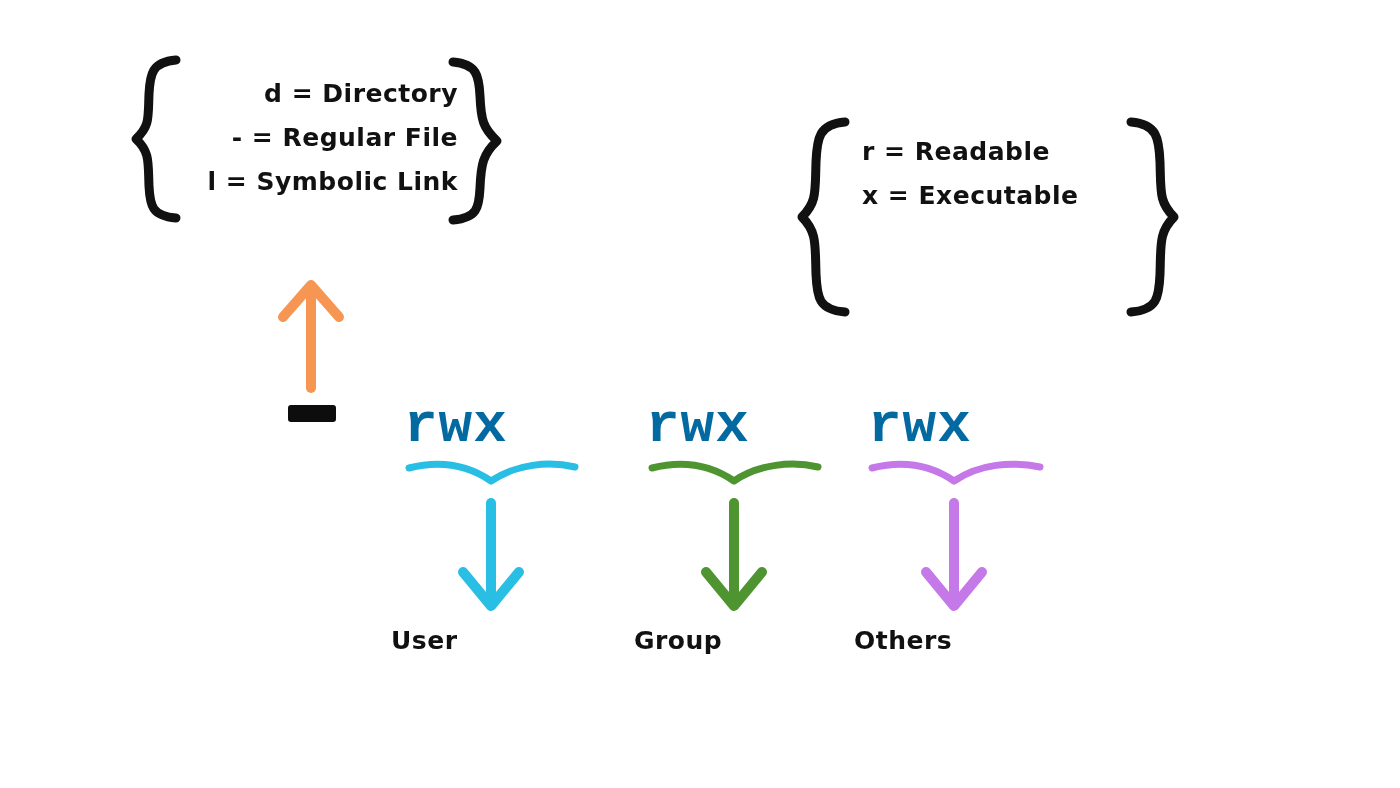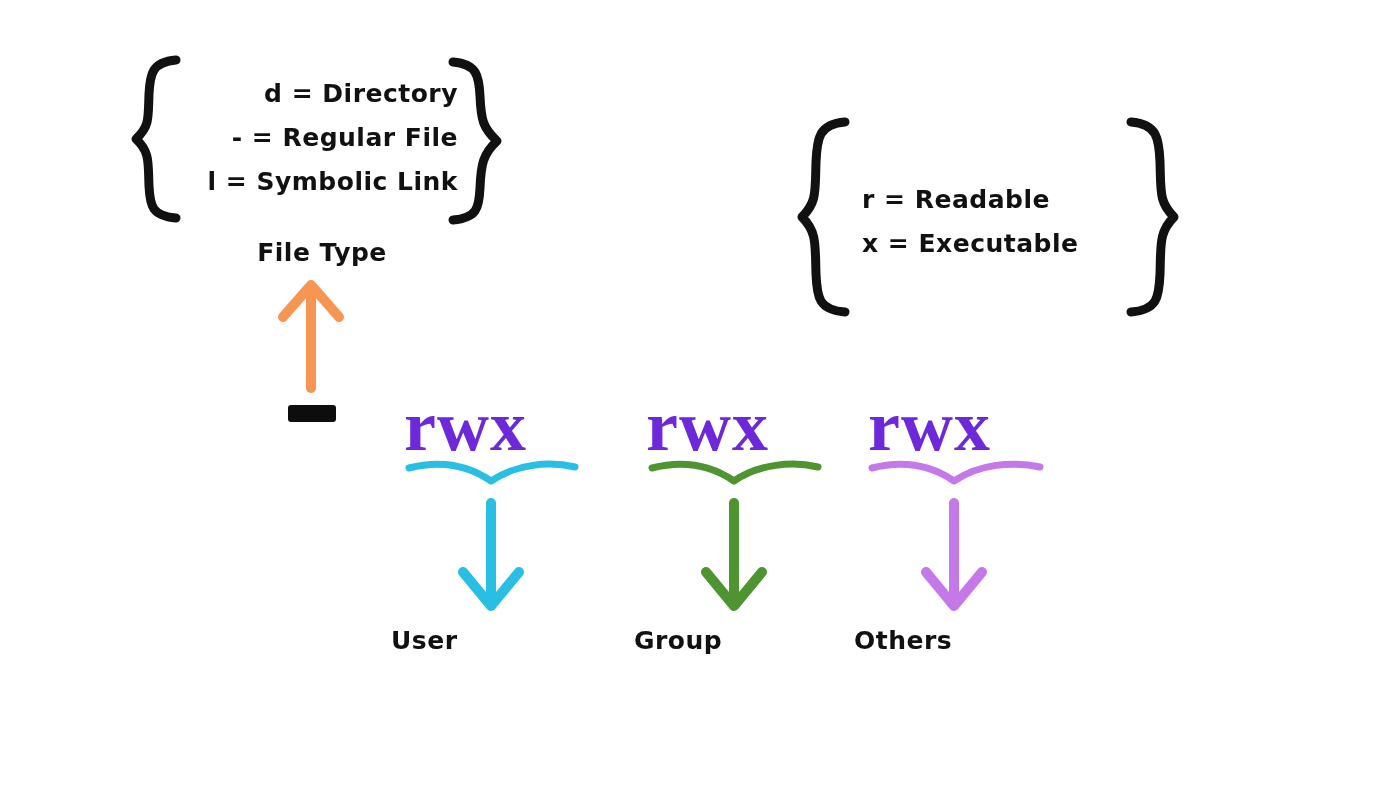--- a/index.html
+++ b/index.html
@@ -46,25 +46,25 @@
     text-align: left;
   }
   
   .perm-dash {
     position: absolute;
     background: #0d0d0d;
     border-radius: 3px;
   }
   .perm-triad {
     position: absolute;
-    font-family: Liberation Serif, serif;
+    font-family: Liberation Mono, monospace;
     font-weight: bold;
-    font-size: 72px;
+    font-size: 56px;
     line-height: 84px;
-    color: #6d28d9;
+    color: #0369a1;
     letter-spacing: 1px;
     white-space: nowrap;
   }
   .legend-block { position: absolute; }
 </style>
 </head>
 <body>
 
 <div id="canvas">
 
@@ -105,24 +105,23 @@
       <path d="M 926,572 L 954,606 L 982,572" fill="none" stroke="#C578E8" stroke-width="10" stroke-linecap="round" stroke-linejoin="round"></path>
     </g>
   </svg>
 
   <div class="legend-block" style="left:186px; top:72px; width:272px; text-align:right;">
     <div class="hand legend-line" style="position:relative; left:0; top:0;">d = Directory</div>
     <div class="hand legend-line" style="position:relative; left:0; top:0;">- = Regular File</div>
     <div class="hand legend-line" style="position:relative; left:0; top:0;">l = Symbolic Link</div>
   </div>
 
-  <div class="hand caption" style="left:186px; top:238px; width:272px; text-align:center;">File Type</div>
 
   <div class="legend-block" style="left:862px; top:130px; width:290px; text-align:left;">
-    <div class="hand legend-line" style="position:relative;margin-top:48px;">r = Readable</div>
+    <div class="hand legend-line" style="position:relative;">r = Readable</div>
     <div class="hand legend-line" style="position:relative;">x = Executable</div>
   </div>
 
   <div class="perm-dash" style="left:288px; top:405px; width:48px; height:17px;"></div>
 
   <span style="position:absolute; left:288px; top:405px; width:48px; height:17px;
                overflow:hidden; color:transparent; font-size:1px;">-</span>
 
   <div class="perm-triad" style="left:404px; top:384px;">rwx</div>
 

